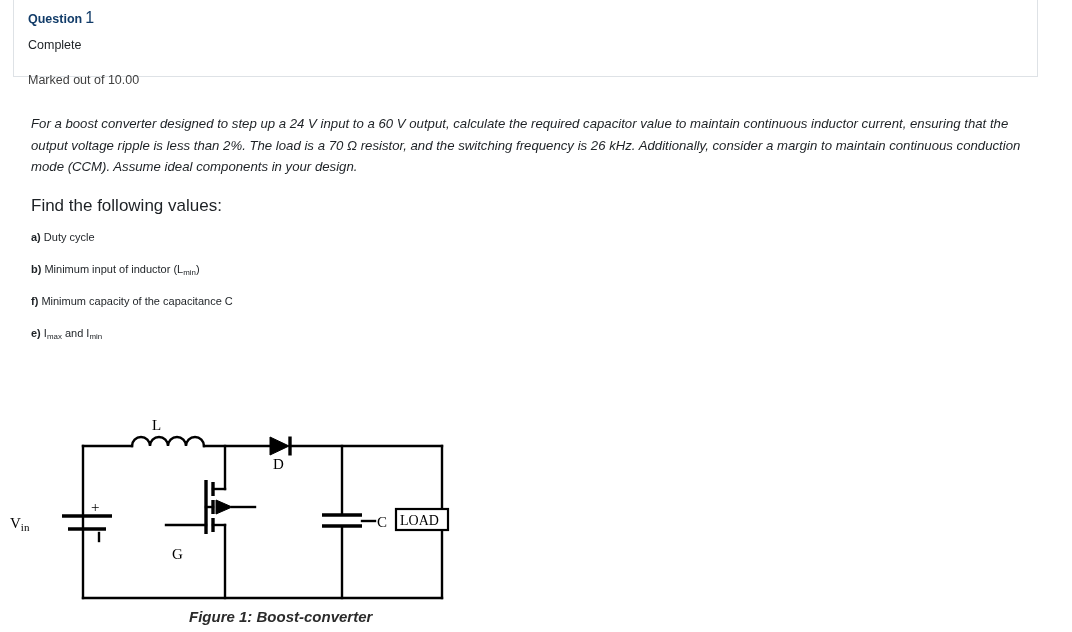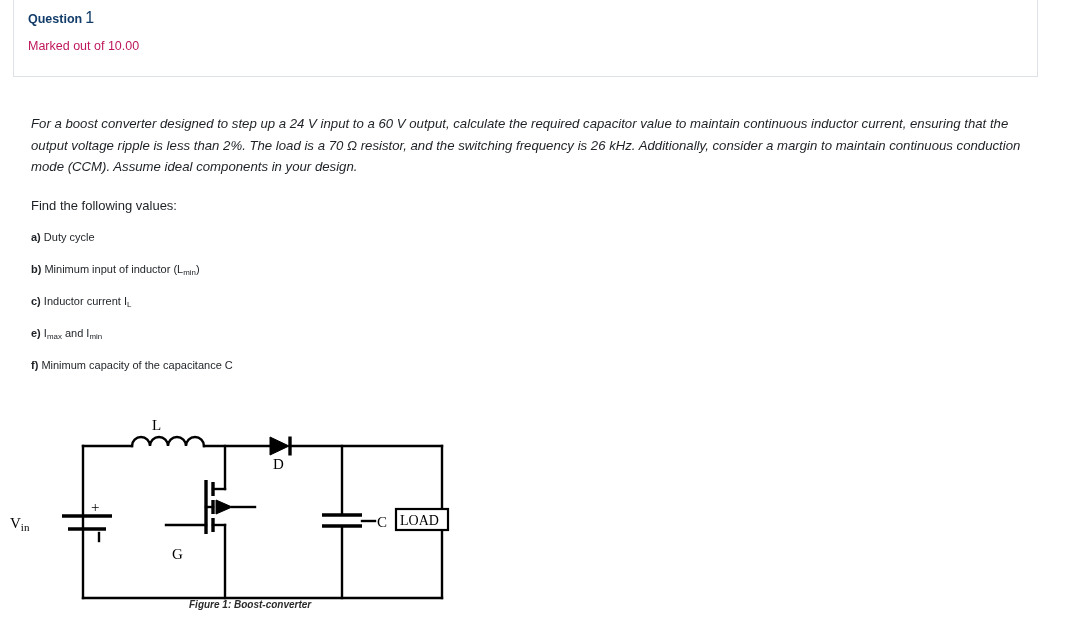--- a/index.html
+++ b/index.html
@@ -44,42 +44,42 @@
     margin-left: 3px;
   }
   .qheader-state {
     font-size: 12.5px;
     color: #1d2125;
     line-height: 16px;
     margin-top: 9px;
   }
   .qheader-marks {
     font-size: 12.5px;
-    color: #be185d;
+    color: #404040;
     line-height: 16px;
-    margin-top: 10px;
+    margin-top: 19px;
   }
 
   
   .qbody {
     position: absolute;
     left: 31px;
     top: 113px;
     width: 995px;
   }
   .qtext {
     font-size: 13.2px;
     line-height: 21.5px;
     color: #1d2125;
     margin: 0;
     text-align: left;
     font-style: italic;
   }
   .qprompt {
-    font-size: 13px;
+    font-size: 17px;
     line-height: 21px;
     color: #1d2125;
     margin: 17px 0 0 0;
   }
   .qlist {
     margin: 0;
     padding: 0;
     list-style: none;
   }
   .qlist li {
@@ -103,22 +103,22 @@
   
   .figure-wrap {
     position: absolute;
     left: 0px;
     top: 412px;
     width: 520px;
   }
   .figure-caption {
     position: absolute;
     left: 189px;
-    top: 187px;
-    font-size: 10px;
+    top: 196px;
+    font-size: 15px;
     font-weight: bold;
     font-style: italic;
     color: #2b2b2b;
     white-space: nowrap;
   }
   svg { display: block; }
   .wire {
     stroke: #000000;
     stroke-width: 2.4;
     fill: none;
@@ -146,46 +146,43 @@
     fill: #000000;
   }
 </style>
 </head>
 <body>
 
 <div class="qheader">
   <div class="qheader-title">
     <span>Question</span><span class="qnum">1</span>
   </div>
+  <div class="qheader-state">Complete</div>
   <div class="qheader-marks">Marked out of 10.00</div>
 </div>
 
 <div class="qbody">
   <p class="qtext">For a boost converter designed to step up a 24 V input to a 60 V output, calculate the required capacitor value to maintain continuous inductor current, ensuring that the output voltage ripple is less than 2%. The load is a 70 Ω resistor, and the switching frequency is 26 kHz. Additionally, consider a margin to maintain continuous conduction mode (CCM). Assume ideal components in your design.</p>
   <p class="qprompt">Find the following values:</p>
   <ul class="qlist">
     <li>
       <span class="lbl">a)</span>
       <span>Duty cycle</span>
     </li>
     <li>
       <span class="lbl">b)</span>
       <span>Minimum input of inductor (L</span><sub>min</sub><span>)</span>
     </li>
     <li>
-      <span class="lbl">c)</span>
-      <span>Inductor current I</span><sub>L</sub>
+      <span class="lbl">f)</span>
+      <span>Minimum capacity of the capacitance C</span>
     </li>
     <li>
       <span class="lbl">e)</span>
       <span>I</span><sub>max</sub><span> and I</span><sub>min</sub>
-    </li>
-    <li>
-      <span class="lbl">f)</span>
-      <span>Minimum capacity of the capacitance C</span>
     </li>
   </ul>
 </div>
 
 <div class="figure-wrap">
   <svg width="520" height="210" viewBox="0 0 520 210">
 
     <path class="wire" d="M 83 34 L 132 34"></path>
 
     <path class="wire" d="M 132 34 a 9 9 0 0 1 18 0 a 9 9 0 0 1 18 0 a 9 9 0 0 1 18 0 a 9 9 0 0 1 18 0"></path>

